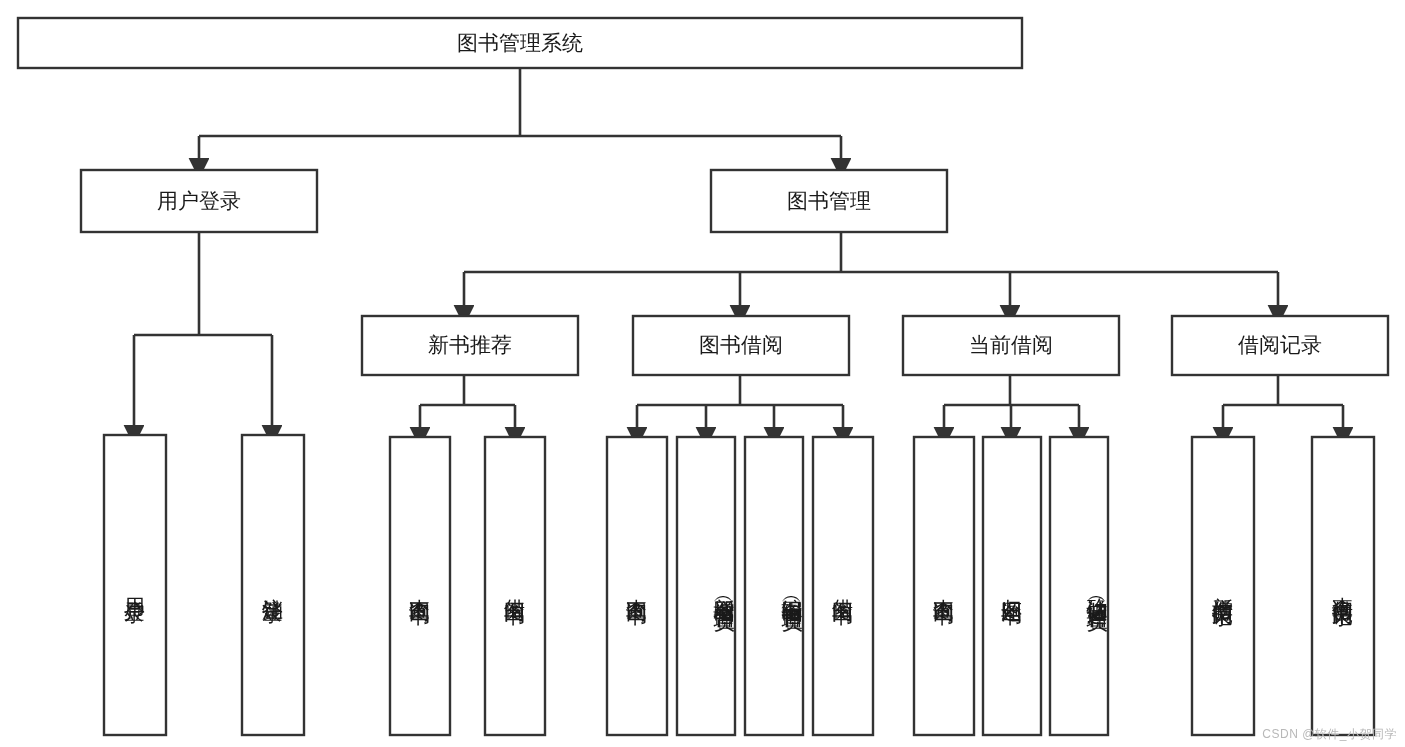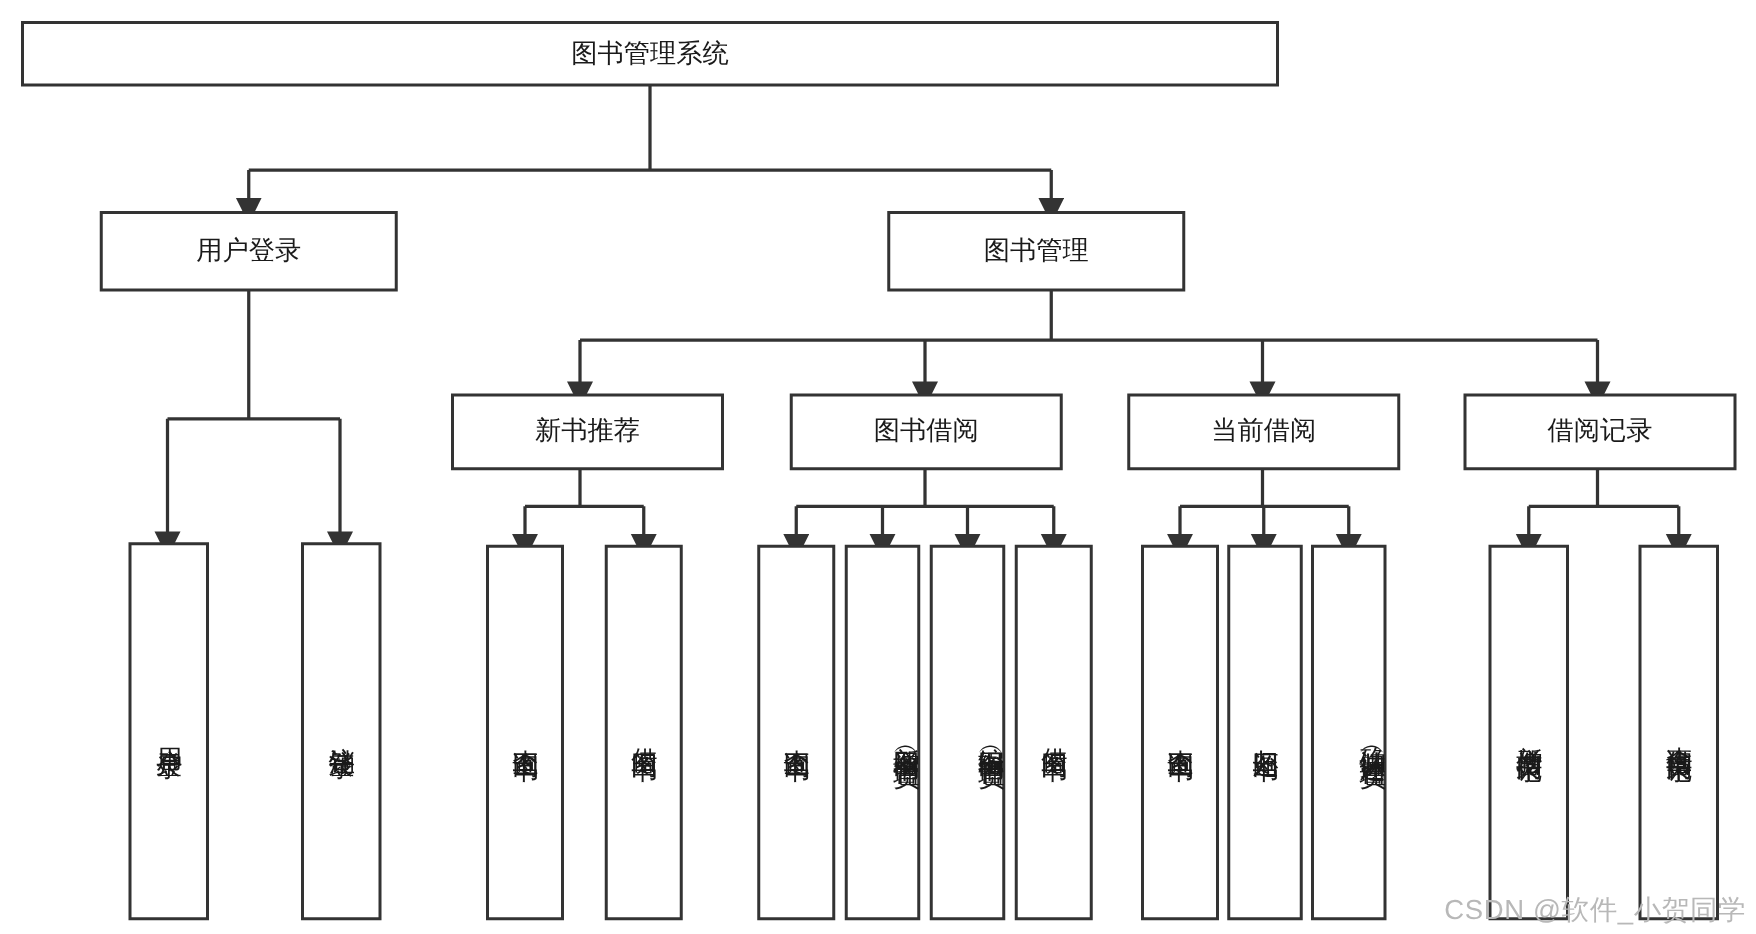--- a/index.html
+++ b/index.html
@@ -60,21 +60,21 @@
     align-items: center;
     justify-content: center;
     white-space: nowrap;
     pointer-events: none;
   }
   .watermark {
     position: absolute;
     right: 8px;
     bottom: 4px;
     font-family: "Liberation Sans", "DejaVu Sans", sans-serif;
-    font-size: 22px;
+    font-size: 12px;
     color: #b8b8b8;
     letter-spacing: 0.5px;
     white-space: nowrap;
   }
 </style>
 </head>
 <body>
 
 <div id="diagram-root">
 

